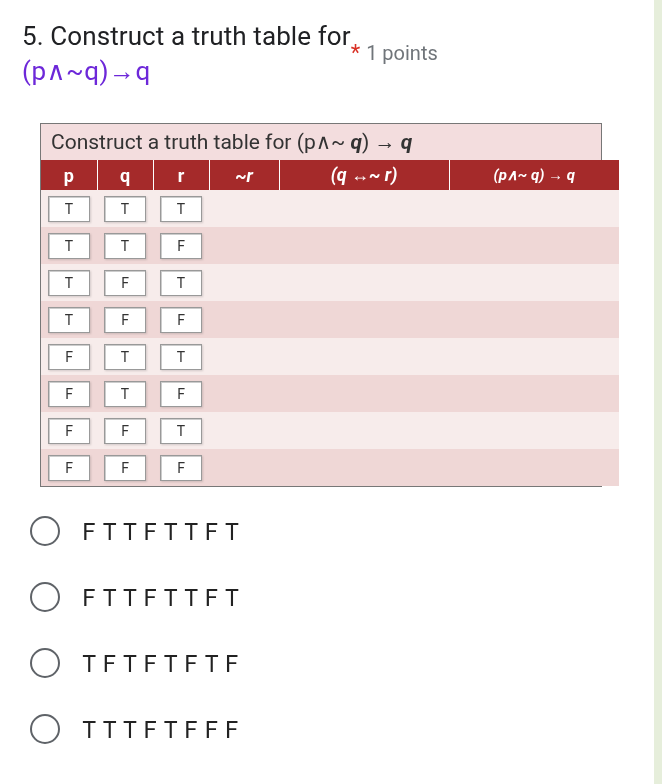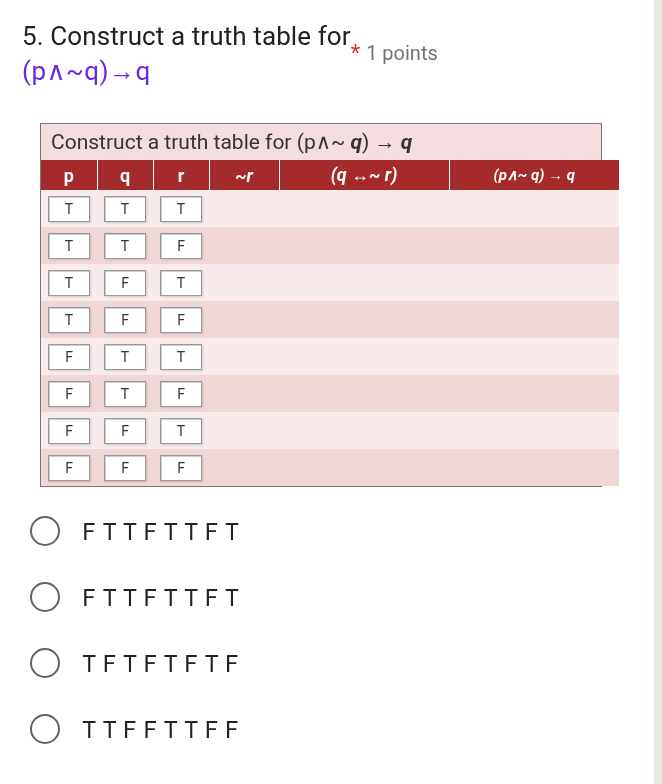--- a/index.html
+++ b/index.html
@@ -232,16 +232,16 @@
       <div class="option">
         <span class="radio"></span>
         <span>FTTFTTFT</span>
       </div>
       <div class="option">
         <span class="radio"></span>
         <span>TFTFTFTF</span>
       </div>
       <div class="option">
         <span class="radio"></span>
-        <span>TTFFTTFF</span>
+        <span>TTTFTFFF</span>
       </div>
     </div>
 </div>
 
 </body></html>

